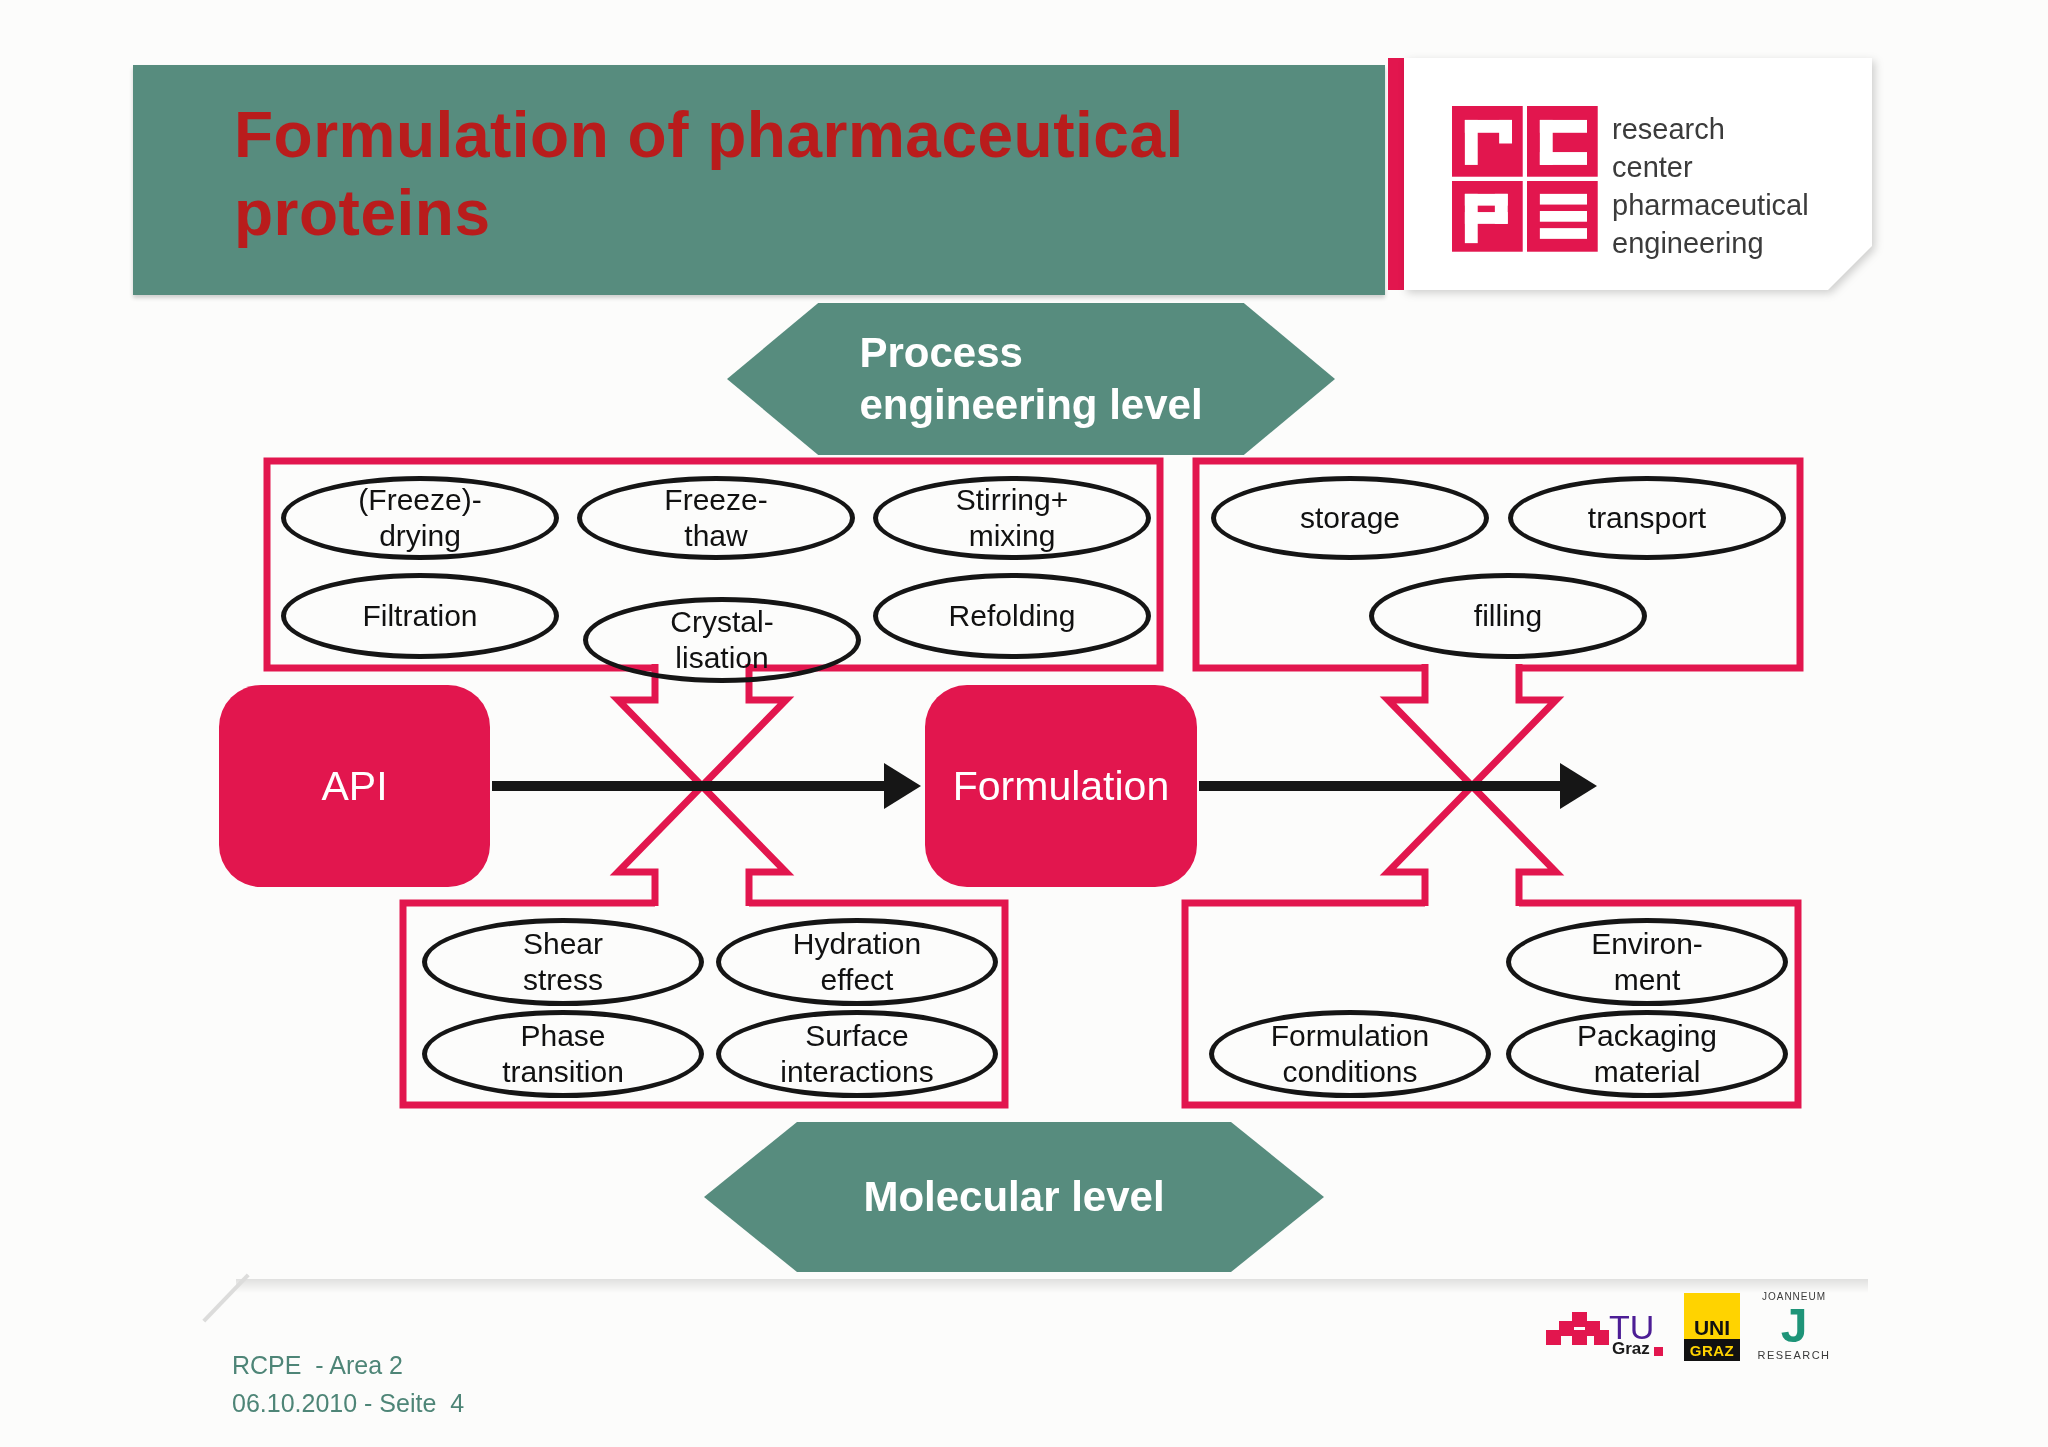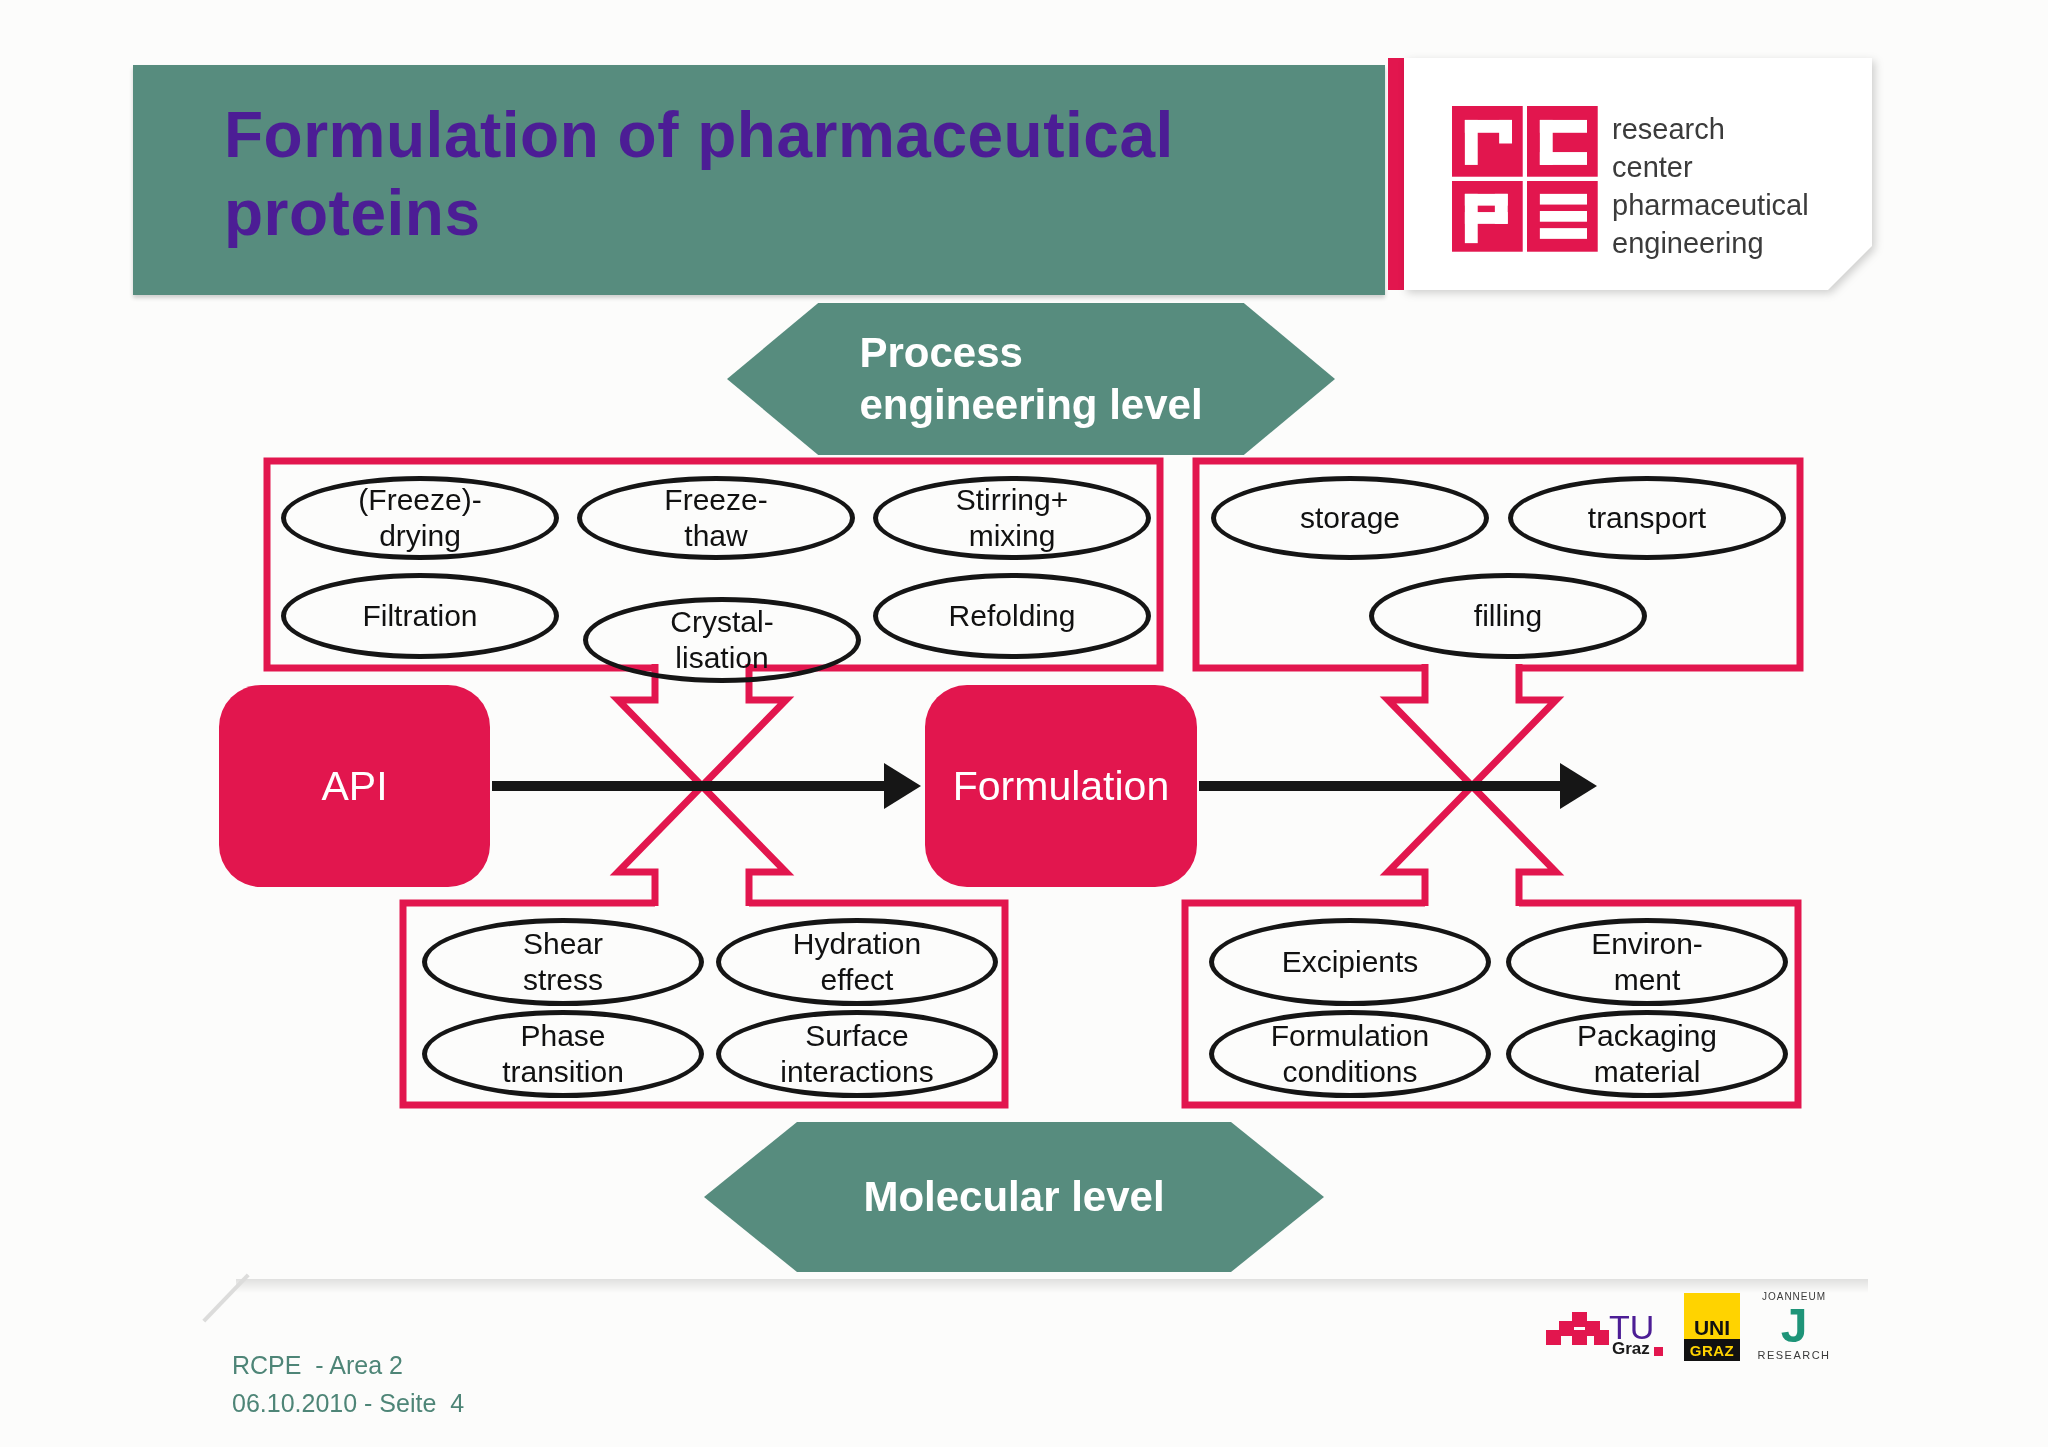--- a/index.html
+++ b/index.html
@@ -9,21 +9,21 @@
   }
   .abs{position:absolute;}
   .preline{white-space:pre-line;}
 
   
   #header-bar{
     left:133px;top:65px;width:1252px;height:230px;background:#578c7e;
     box-shadow:0 3px 4px rgba(0,0,0,.18);
   }
   #slide-title{
-    left:224px;top:96px;width:1100px;color:#4c1d95;font-size:64px;line-height:78px;
+    left:234px;top:96px;width:1100px;color:#b91c1c;font-size:64px;line-height:78px;
     font-weight:bold;letter-spacing:.5px;
   }
   #pink-stripe{left:1388px;top:58px;width:16px;height:232px;background:#e2164e;}
   #logo-wrap{left:1404px;top:58px;width:468px;height:232px;filter:drop-shadow(3px 3px 4px rgba(0,0,0,.18));}
   #logo-panel{
     position:absolute;left:0;top:0;width:468px;height:232px;background:#ffffff;
     clip-path:polygon(0 0,100% 0,100% calc(100% - 44px),calc(100% - 44px) 100%,0 100%);
   }
   #rcpe-name{
     position:absolute;left:208px;top:52px;color:#3b3b3b;font-size:29px;line-height:38px;
@@ -170,21 +170,20 @@
 
   <div class="abs oval preline" style="left:422px;top:918px;width:282px;height:88px;">Shear
 stress</div>
   <div class="abs oval preline" style="left:716px;top:918px;width:282px;height:88px;">Hydration
 effect</div>
   <div class="abs oval preline" style="left:422px;top:1010px;width:282px;height:88px;">Phase
 transition</div>
   <div class="abs oval preline" style="left:716px;top:1010px;width:282px;height:88px;">Surface
 interactions</div>
 
-  <div class="abs oval preline" style="left:1209px;top:918px;width:282px;height:88px;">Excipients</div>
   <div class="abs oval preline" style="left:1506px;top:918px;width:282px;height:88px;">Environ-
 ment</div>
   <div class="abs oval preline" style="left:1209px;top:1010px;width:282px;height:88px;">Formulation
 conditions</div>
   <div id="node-api" class="abs node preline">API</div>
 
   <div class="abs oval preline" style="left:1506px;top:1010px;width:282px;height:88px;">Packaging
 material</div>
   <div id="node-formulation" class="abs node preline">Formulation</div>
 

